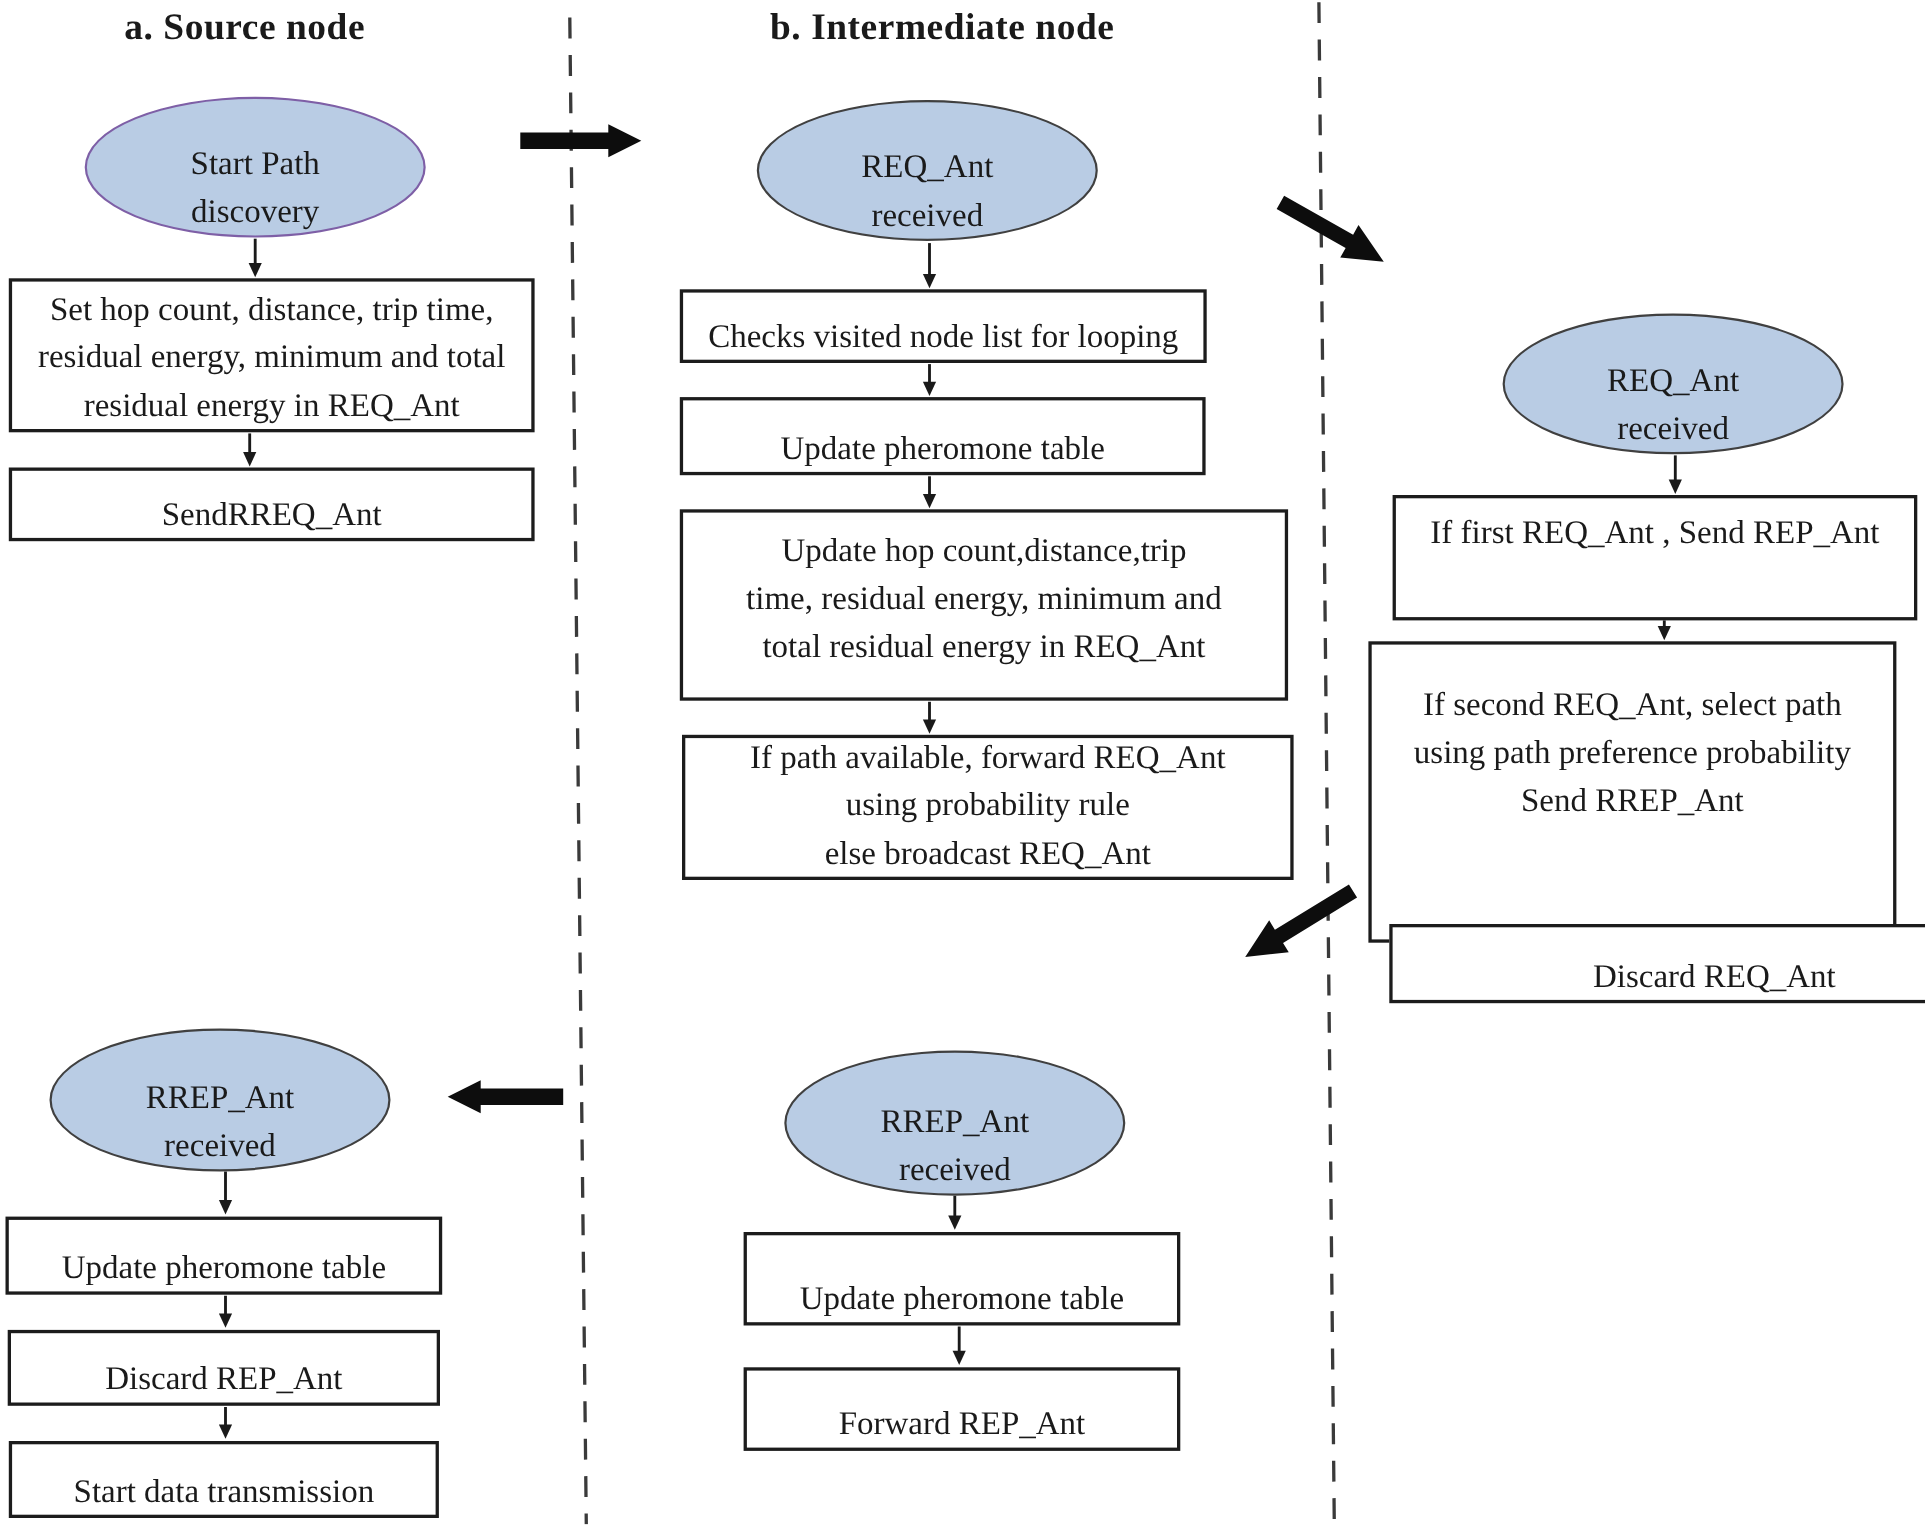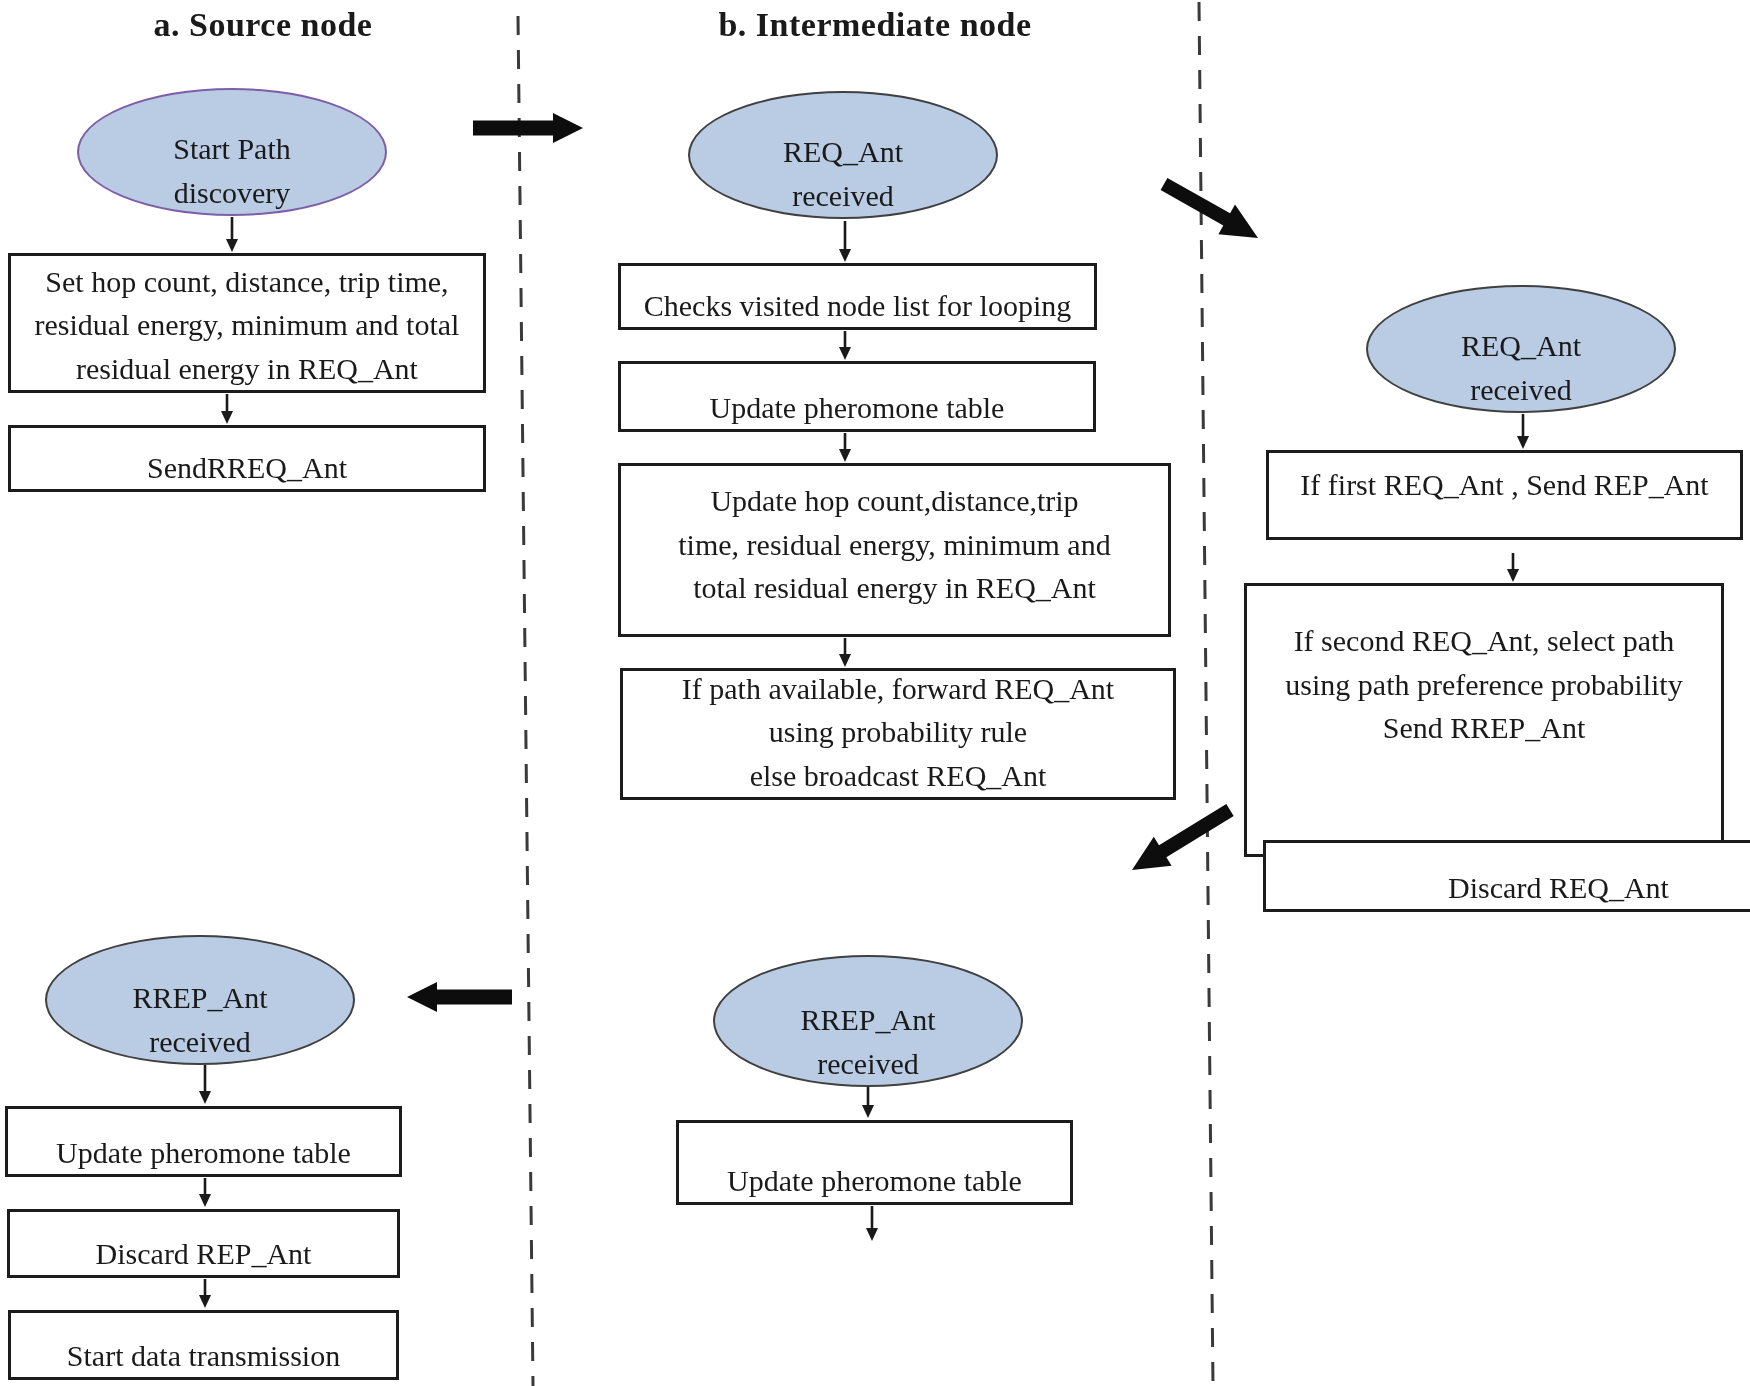--- a/index.html
+++ b/index.html
@@ -12,21 +12,20 @@
     overflow:hidden;
   }
   .connector-layer{position:absolute;left:0;top:0;width:1750px;height:1386px;}
   .dash{stroke:#3a3a3a;stroke-width:3;stroke-dasharray:19 15;fill:none;}
   .big-arrow{fill:#0d0d0d;stroke:none;}
   .flow-line{stroke:#1a1a1a;stroke-width:2.6;}
   .flow-head{fill:#1a1a1a;stroke:none;}
   .col-title{
     position:absolute;
     font-size:34px;font-weight:bold;
-    text-align:center;
     white-space:nowrap;
     letter-spacing:0.5px;
   }
   .node{
     position:absolute;
     display:flex;align-items:flex-end;justify-content:center;
     text-align:center;
     font-size:30px;line-height:1.45;
     box-sizing:border-box;
   }
@@ -165,26 +164,29 @@
 using probability rule
 else broadcast REQ_Ant</span>
   </div>
   <div class="node ellipse" style="left:713px;top:955px;width:310px;height:132px;">
     <span class="node-text">RREP_Ant
 received</span>
   </div>
   <div class="node box" style="left:676px;top:1120px;width:397px;height:85px;">
     <span class="node-text">Update pheromone table</span>
   </div>
+  <div class="node box" style="left:676px;top:1243px;width:397px;height:76px;">
+    <span class="node-text">Forward REP_Ant</span>
+  </div>
 
   <div class="node ellipse" style="left:1366px;top:285px;width:310px;height:128px;">
     <span class="node-text">REQ_Ant
 received</span>
   </div>
-  <div class="node box top" style="left:1266px;top:450px;width:477px;height:90px;padding-top:10px;">
+  <div class="node box top" style="left:1266px;top:450px;width:477px;height:114px;padding-top:10px;">
     <span class="node-text">If first REQ_Ant , Send REP_Ant</span>
   </div>
   <div class="node box top" style="left:1244px;top:583px;width:480px;height:274px;padding-top:33px;">
     <span class="node-text">If second REQ_Ant, select path
 using path preference probability
 Send RREP_Ant</span>
   </div>
   <div class="node box" style="left:1263px;top:840px;width:559px;height:72px;padding-left:32px;">
     <span class="node-text">Discard REQ_Ant</span>
   </div>

